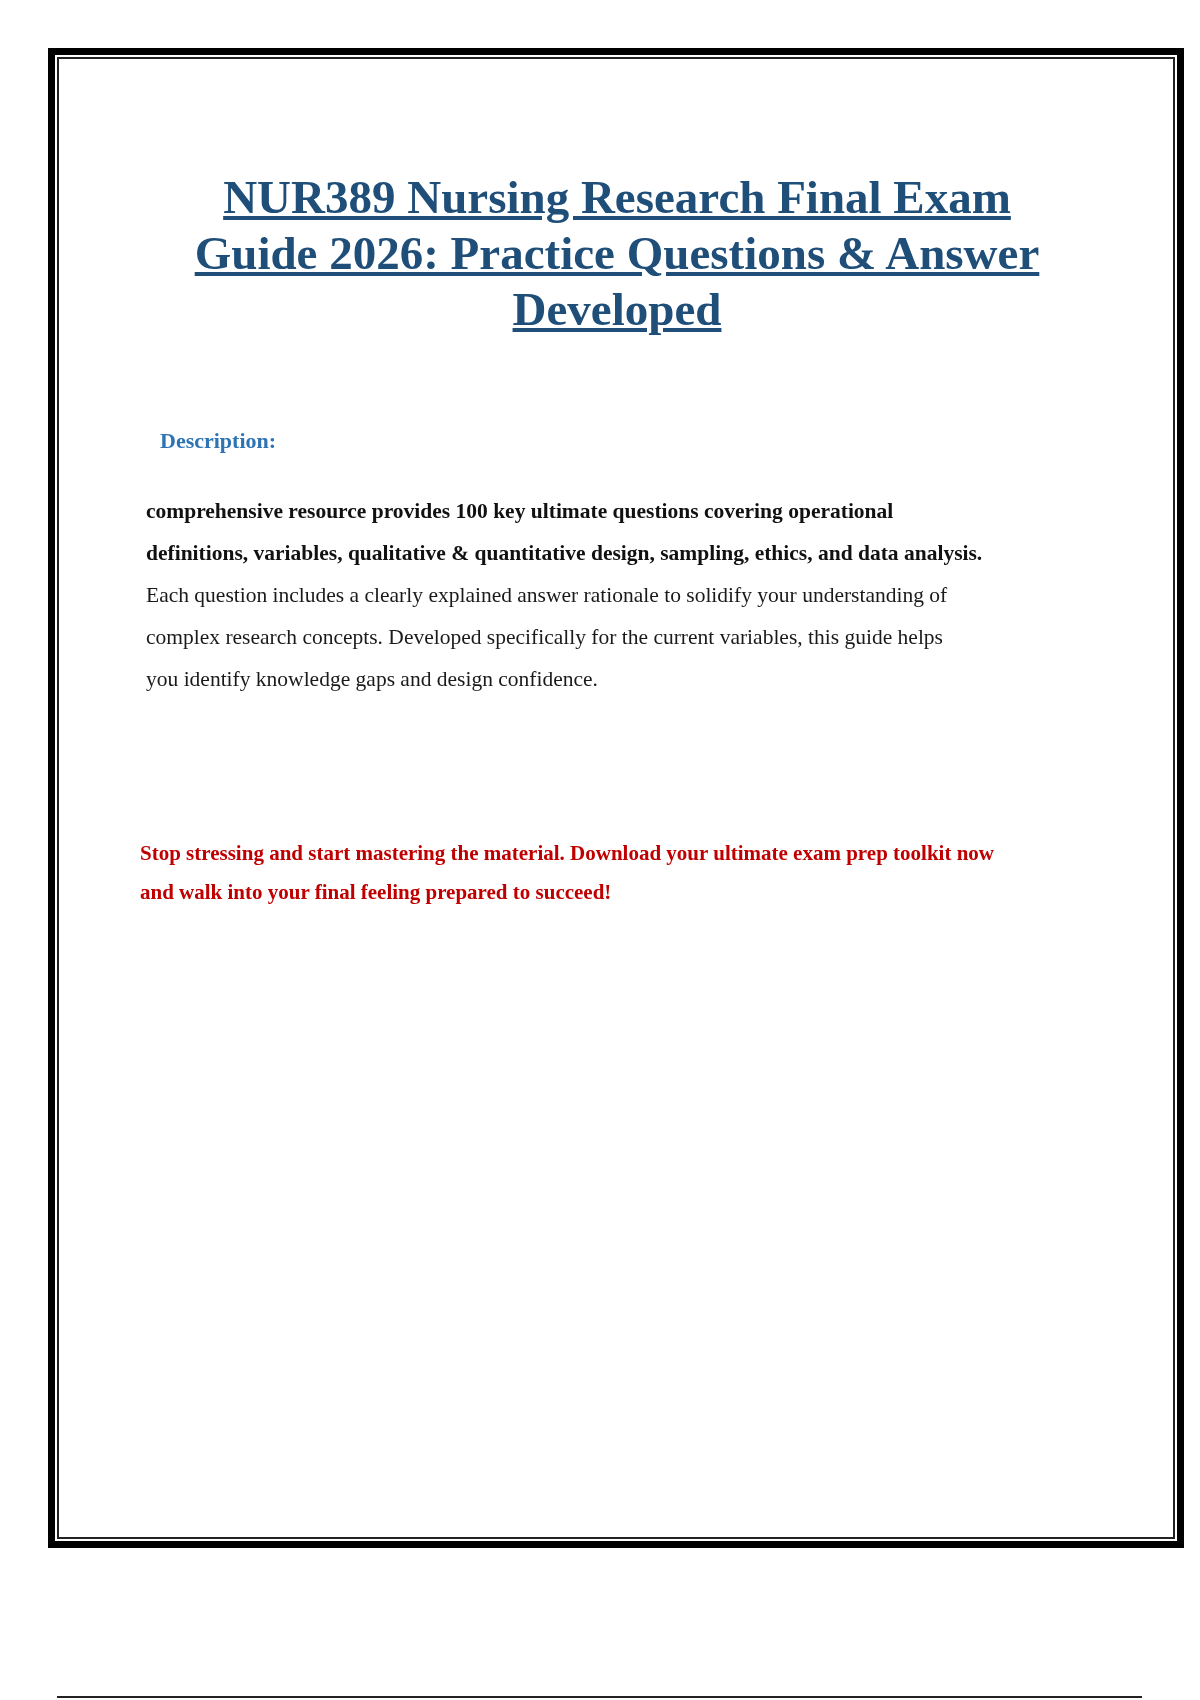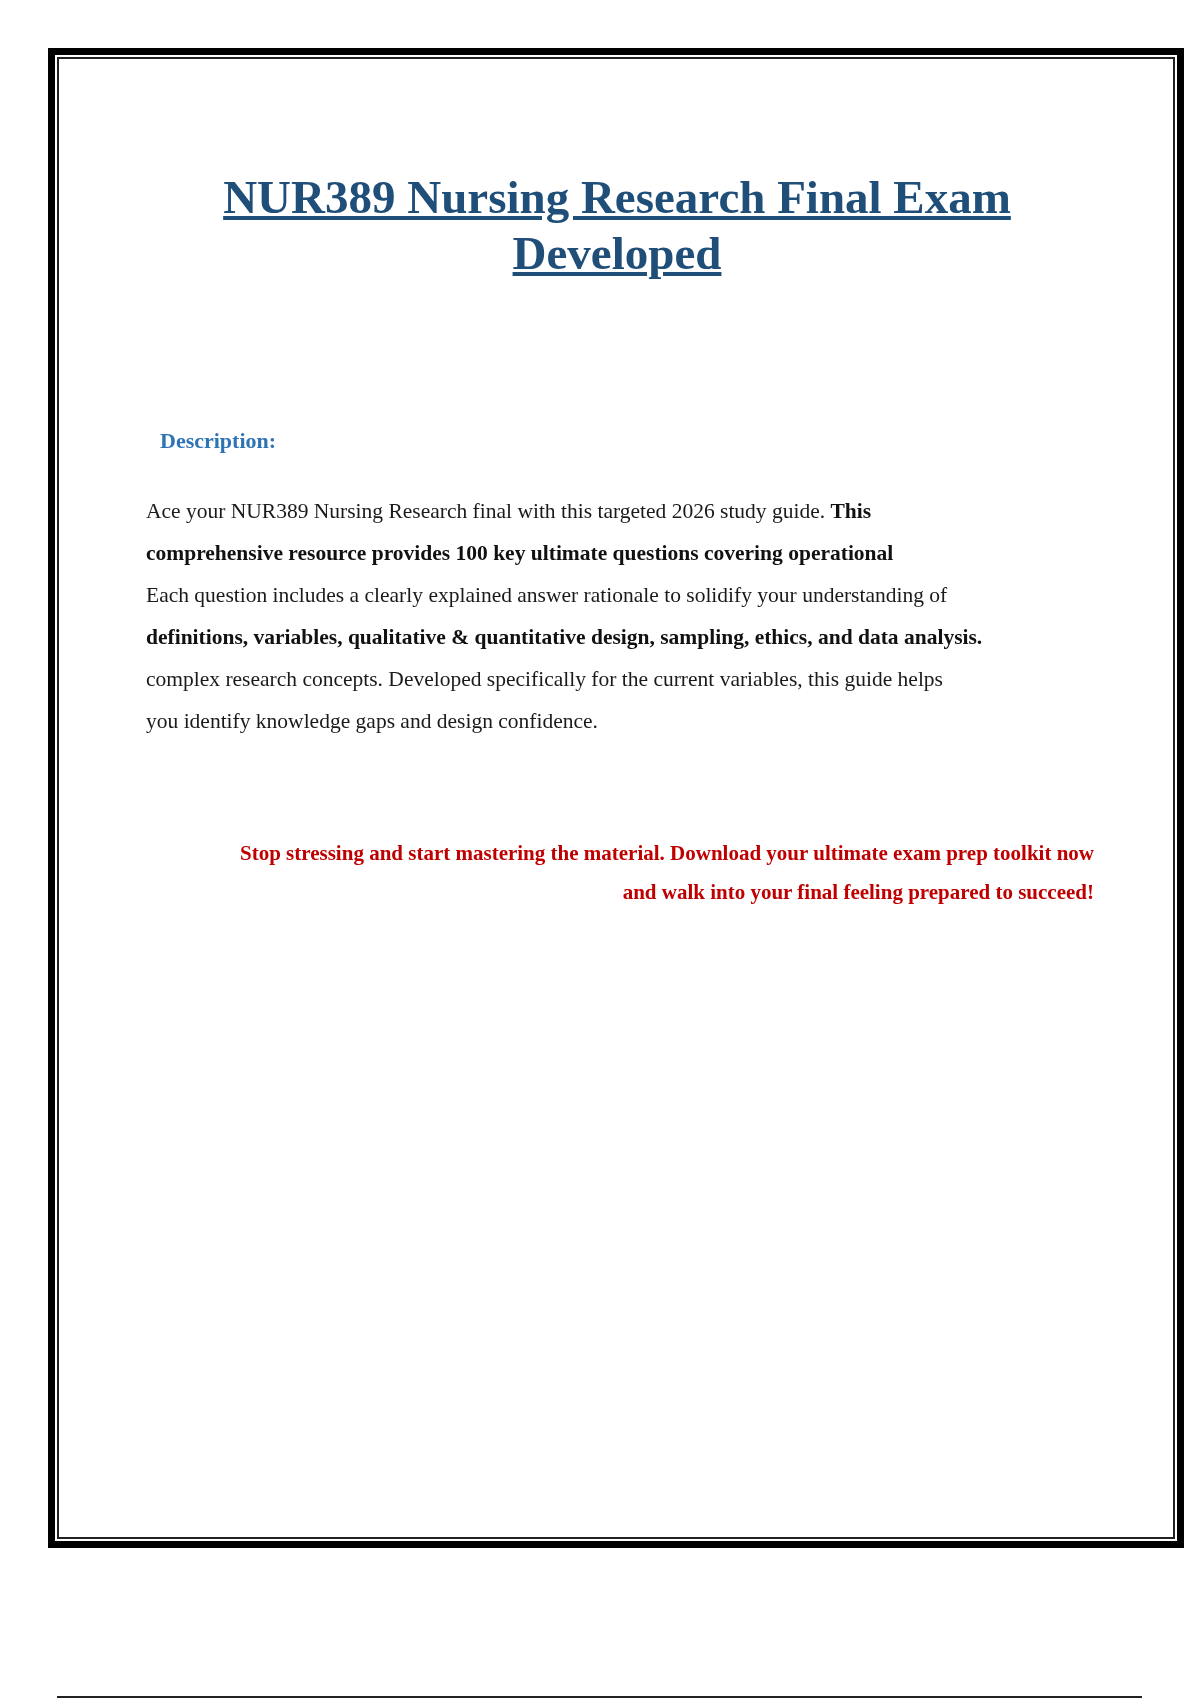--- a/index.html
+++ b/index.html
@@ -63,21 +63,21 @@
       font-size: 21.5px;
       line-height: 42px;
     }
     .body-text .line { white-space: nowrap; }
     .body-text b { font-weight: bold; color: #111111; }
     .cta {
       position: absolute;
       left: 140px;
       width: 954px;
       top: 834px;
-      text-align: right;
+      text-align: left;
       color: #C00000;
       font-weight: bold;
       font-size: 21px;
       line-height: 39px;
     }
     .cta div { white-space: nowrap; }
     .footer-rule {
       position: absolute;
       left: 57px;
       width: 1085px;
@@ -89,30 +89,30 @@
 </head>
 <body>
 
 <div class="page-border-outer">
   <div class="page-border-gap"></div>
   <div class="page-border-inner"></div>
 </div>
 
 <div class="title">
   <div>NUR389 Nursing Research Final Exam</div>
+  <div>Guide 2026: Practice Questions &amp; Answer</div>
   <div>Developed</div>
 </div>
 
 <div class="desc-label">Description:</div>
 
 <div class="body-text">
-  <div class="line"><span>Ace your NUR389 Nursing Research final with this targeted 2026 study guide. </span><b>This</b></div>
   <div class="line"><b>comprehensive resource provides 100 key ultimate questions covering operational</b></div>
+  <div class="line"><b>definitions, variables, qualitative &amp; quantitative design, sampling, ethics, and data analysis.</b></div>
   <div class="line">Each question includes a clearly explained answer rationale to solidify your understanding of</div>
-  <div class="line"><b>definitions, variables, qualitative &amp; quantitative design, sampling, ethics, and data analysis.</b></div>
   <div class="line">complex research concepts. Developed specifically for the current variables, this guide helps</div>
   <div class="line">you identify knowledge gaps and design confidence.</div>
 </div>
 
 <div class="cta">
   <div>Stop stressing and start mastering the material. Download your ultimate exam prep toolkit now</div>
   <div>and walk into your final feeling prepared to succeed!</div>
 </div>
 
 <div class="footer-rule"></div>

